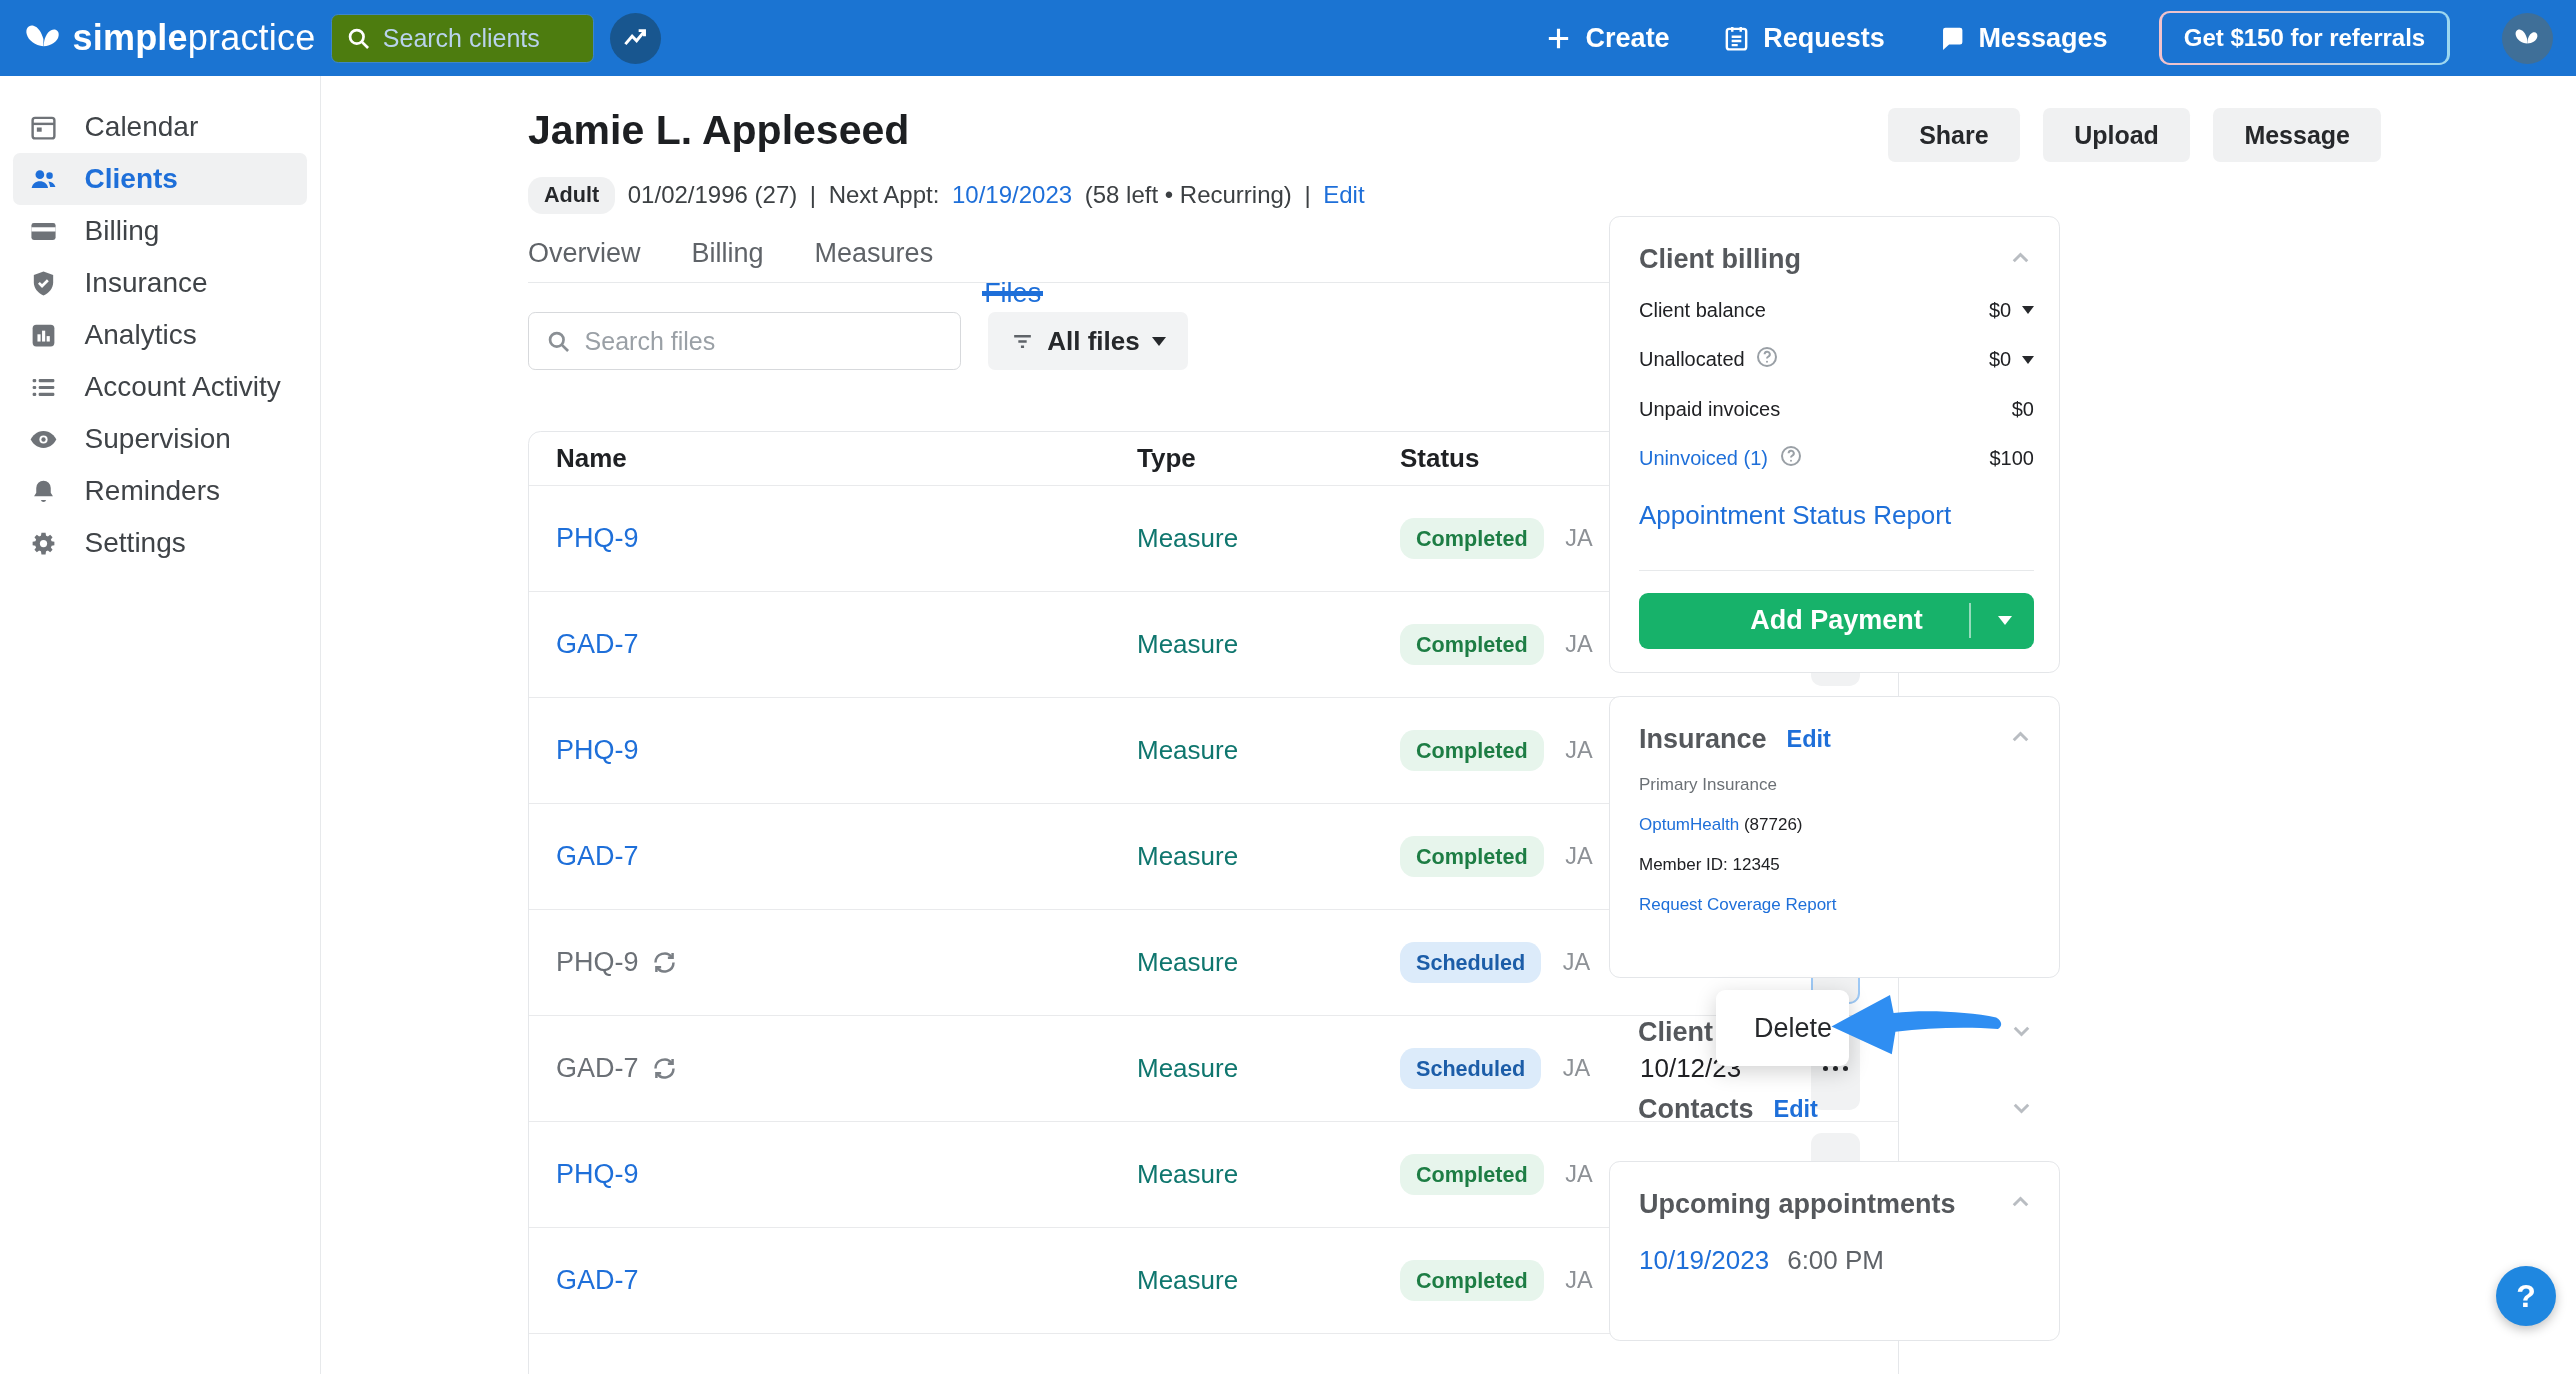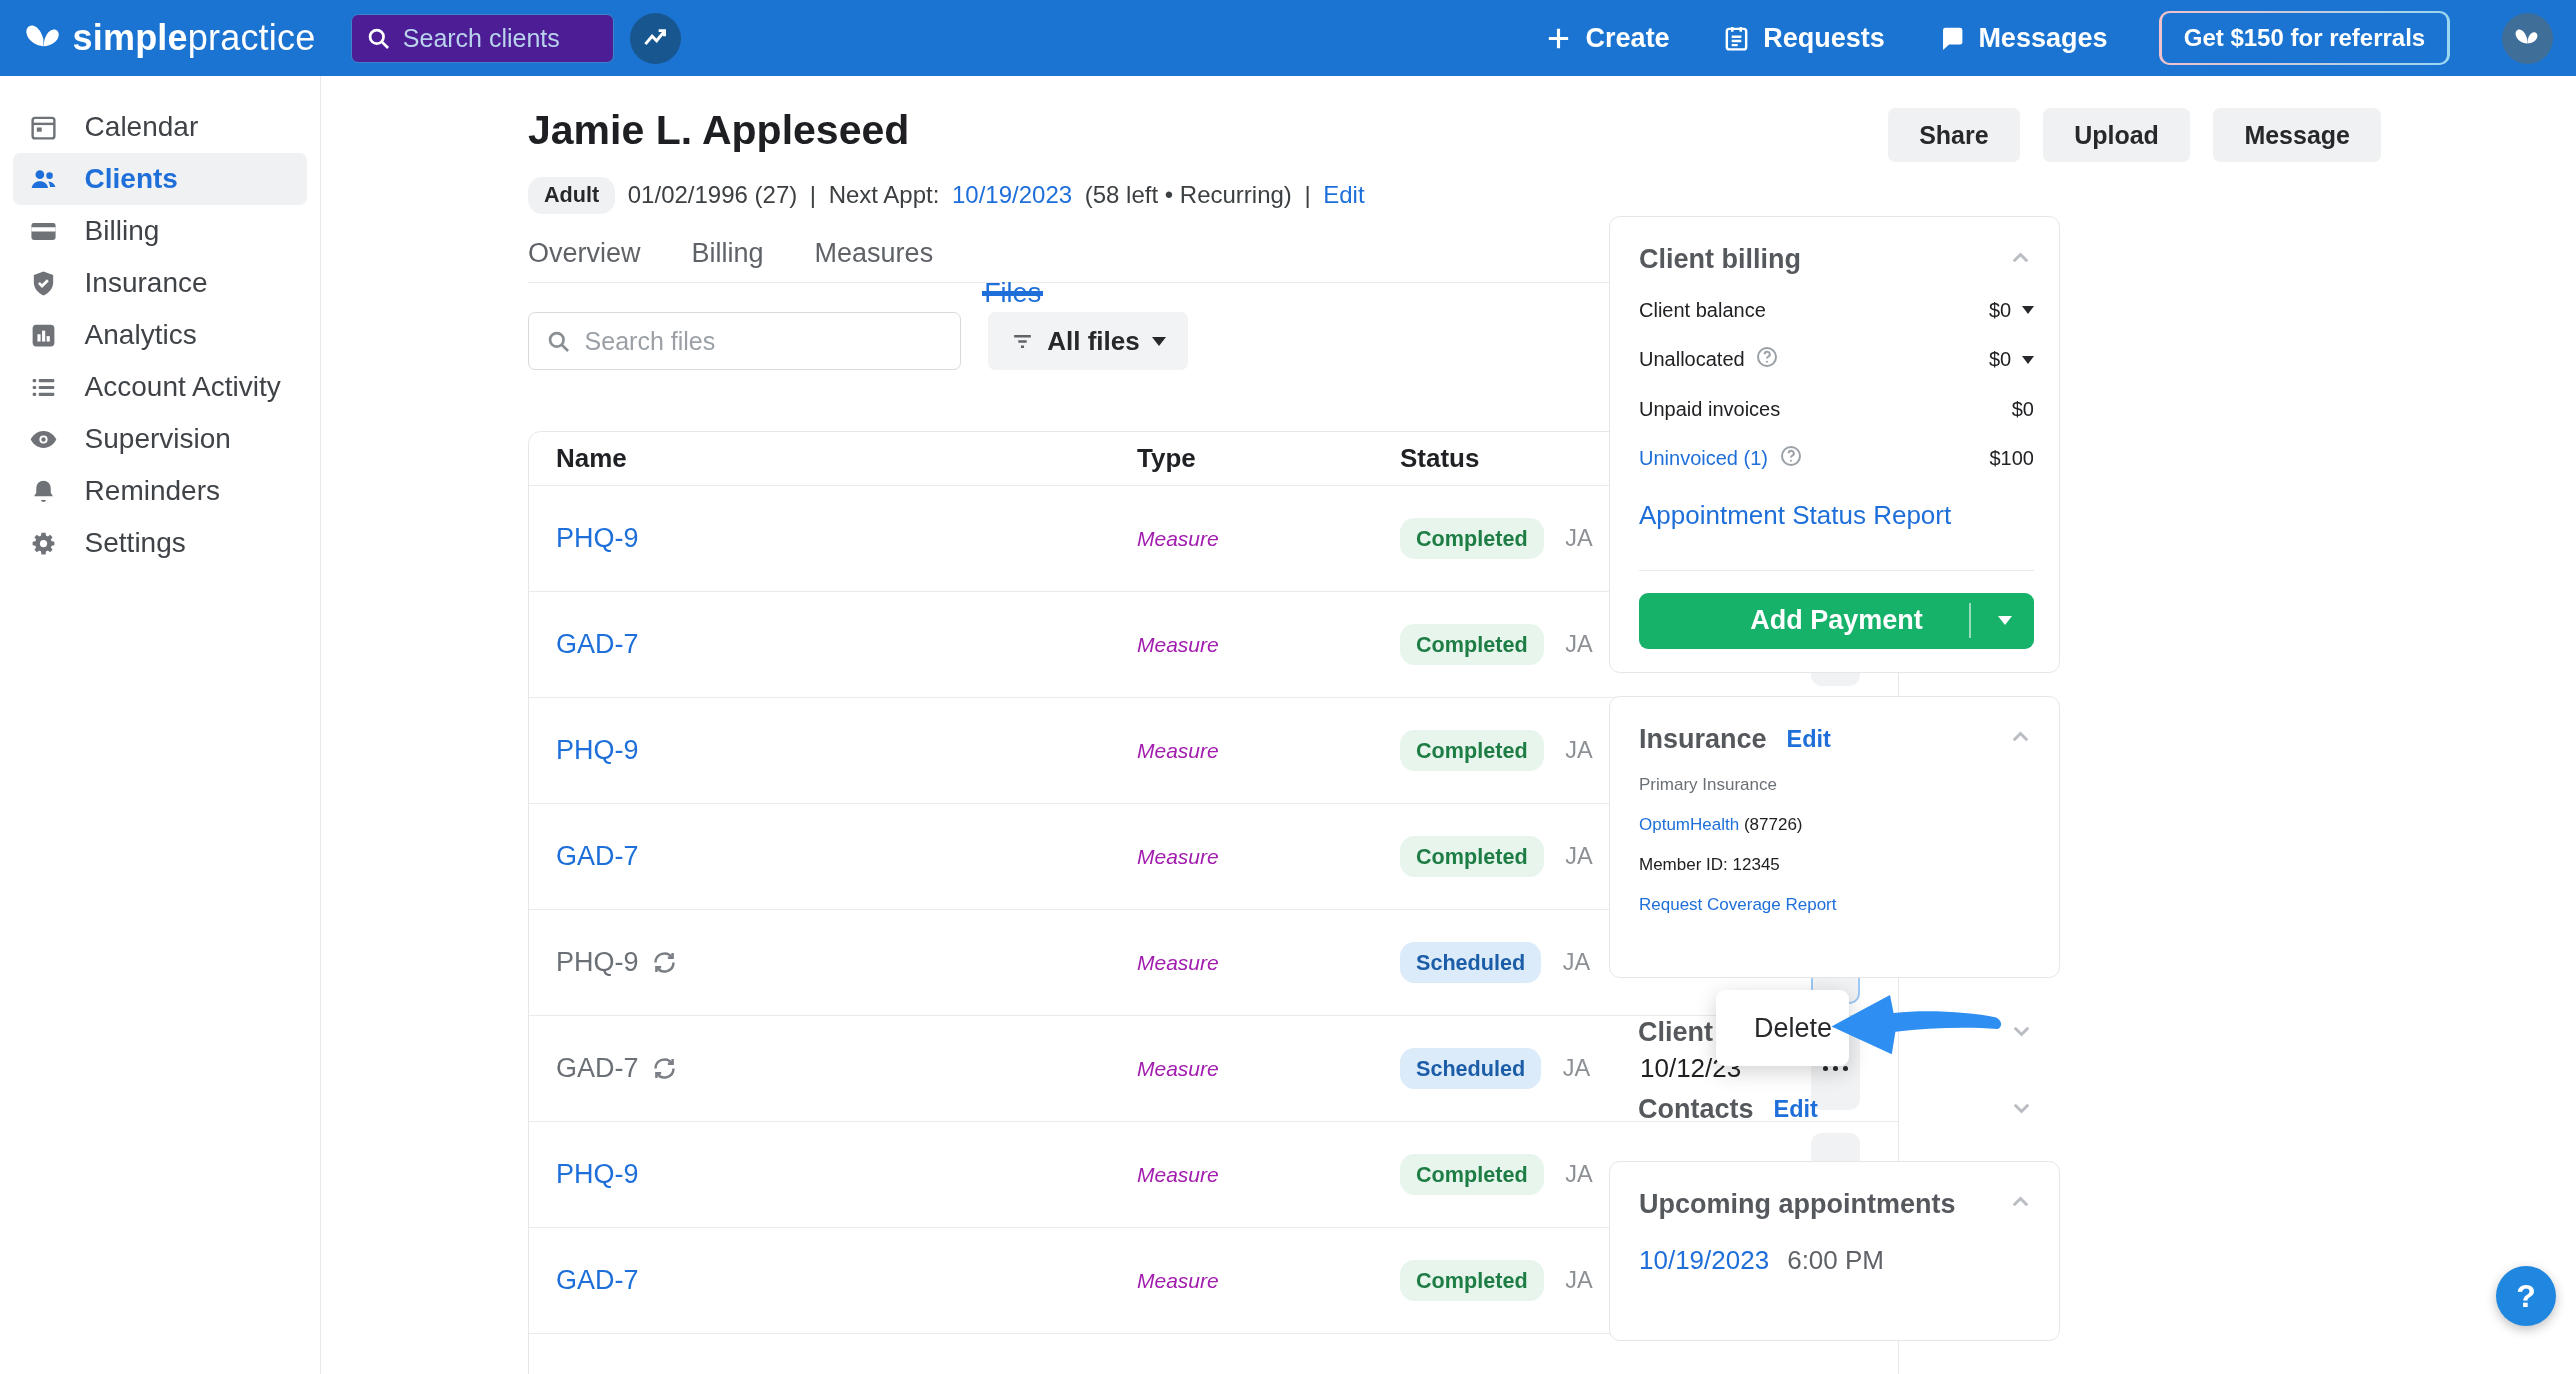--- a/index.html
+++ b/index.html
@@ -8,21 +8,21 @@
   .app { position:relative; width:2576px; height:1375px; }
 
   
   .topbar { position:absolute; left:0; top:0; width:2576px; height:76px; background:#1b74d2;
             display:flex; align-items:center; padding:0 23.5px; z-index:10; }
   .brand { display:flex; align-items:center; gap:9px; }
   .brand svg { width:40px; height:36px; }
   .brand-text { font-size:36px; color:#fff; letter-spacing:0.2px; }
   .brand-text b { font-weight:700; }
   .brand-text span { font-weight:400; }
-  .top-search { margin-left:36px; width:263px; height:49px; background:#4c1d95; border:0.9px solid #3e86c9;
+  .top-search { margin-left:16px; width:263px; height:49px; background:#4d7c0f; border:0.9px solid #3e86c9;
                 border-radius:7.2px; display:flex; align-items:center; padding:0 12.6px; gap:10.8px; }
   .top-search svg { width:27px; height:27px; stroke:#fff; }
   .top-search input { background:transparent; border:none; outline:none; color:#fff; font-size:25px; width:180px;
                       font-family:inherit; }
   .top-search input::placeholder { color:#b9d3ec; }
   .trend-btn { margin-left:16px; width:51px; height:51px; border-radius:50%; background:#18568f;
                display:flex; align-items:center; justify-content:center; border:none; cursor:pointer; }
   .trend-btn svg { width:27px; height:27px; }
   .top-right { margin-left:auto; display:flex; align-items:center; gap:52px; }
   .top-item { display:flex; align-items:center; gap:12.6px; color:#fff; font-size:27px; font-weight:700;
@@ -87,21 +87,21 @@
             border:0.9px solid #e5e7ea; border-radius:12.6px; overflow:hidden; }
   .trow, .thead { display:grid; grid-template-columns:581px 263px 240px 171px 1fr; align-items:center;
                   padding-left:27px; border-bottom:0.9px solid #e9eaec; }
   .thead { height:54px; font-size:26px; font-weight:700; color:#1f2124; }
   .th-updated { display:flex; align-items:center; gap:9px; cursor:pointer; }
   .th-updated svg { width:23.5px; height:23.5px; }
   .trow { height:106px; }
   .fname { font-size:27px; color:#6b7076; text-decoration:none; display:flex; align-items:center; gap:12.6px; }
   .fname.link-true { color:#1e6fd9; cursor:pointer; }
   .recur svg { width:27px; height:27px; display:block; }
-  .ftype { font-size:21px; color:#a21caf;font-style:italic; }
+  .ftype { font-size:26px; color:#0f766e; }
   .fstatus { display:flex; align-items:center; }
   .pill { font-size:21.6px; font-weight:700; padding:7.2px 16px; border-radius:14.4px; }
   .pill.status-completed { background:#e7f5ec; color:#1d7d44; }
   .pill.status-scheduled { background:#dcebfa; color:#1c5da8; }
   .owner { font-size:23.5px; color:#8d9196; margin-left:21.6px; }
   .fdate { font-size:26px; color:#202124; }
   .menu-btn { justify-self:end; margin-right:40px; width:49px; height:83px; border:none; border-radius:10.8px;
               background:#f1f2f3; cursor:pointer; display:flex; align-items:center; justify-content:center; gap:4.5px; }
   .menu-btn i { width:5.4px; height:5.4px; border-radius:50%; background:#26282b; }
   .menu-btn.menu_active-true { border:2.7px solid #9ec9f5; }

